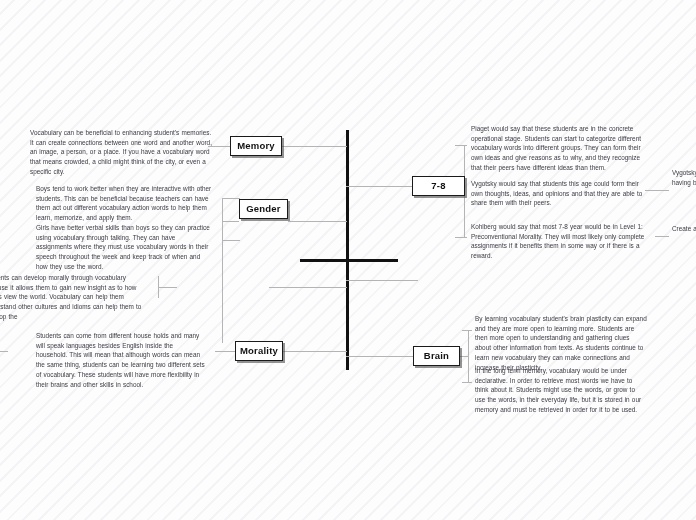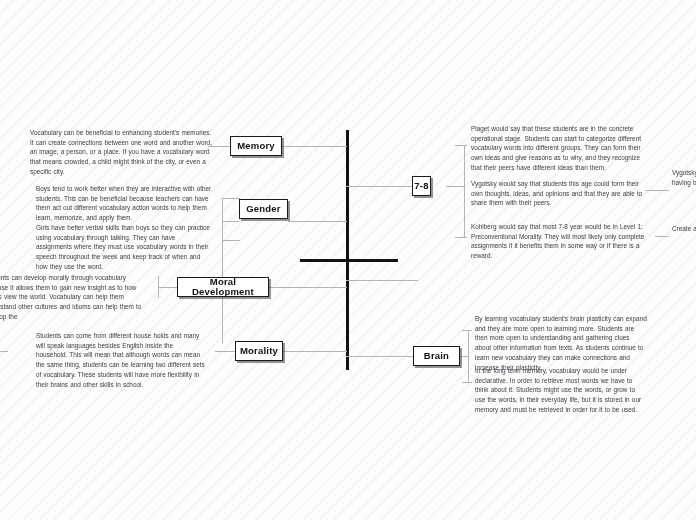--- a/index.html
+++ b/index.html
@@ -147,29 +147,26 @@
 
 
   <div class="node branch" style="left:230px; top:136px; width:52px;">
     <span>Memory</span>
   </div>
 
   <div class="node branch" style="left:239px; top:199px; width:49px;text-align:center;">
     <span>Gender</span>
   </div>
 
-  <div class="node branch" style="left:177px; top:277px; width:92px;">
-    <span>Moral Development</span>
-  </div>
 
   <div class="node branch" style="left:235px; top:341px; width:48px;">
     <span>Morality</span>
   </div>
 
-  <div class="node branch" style="left:412px; top:176px; width:19px;">
+  <div class="node branch" style="left:412px; top:176px; width:53px;">
     <span>7-8</span>
   </div>
 
   <div class="node branch" style="left:413px; top:346px; width:47px;">
     <span>Brain</span>
   </div>
 
 
   <div class="note" style="left:30px; top:128px; width:182px;">Vocabulary can be beneficial to enhancing student's memories. It can create connections between one word and another word, an image, a person, or a place. If you have a vocabulary word that means crowded, a child might think of the city, or even a specific city.</div>
 

